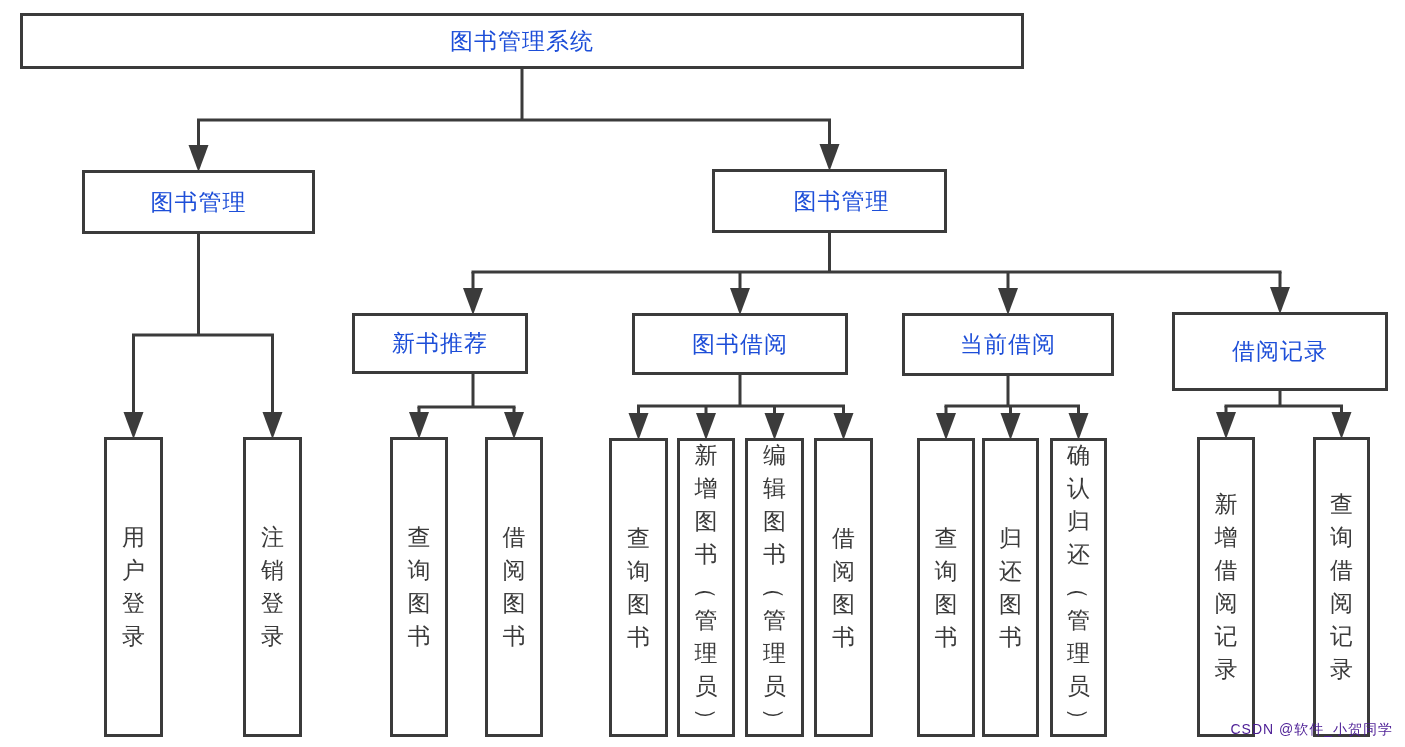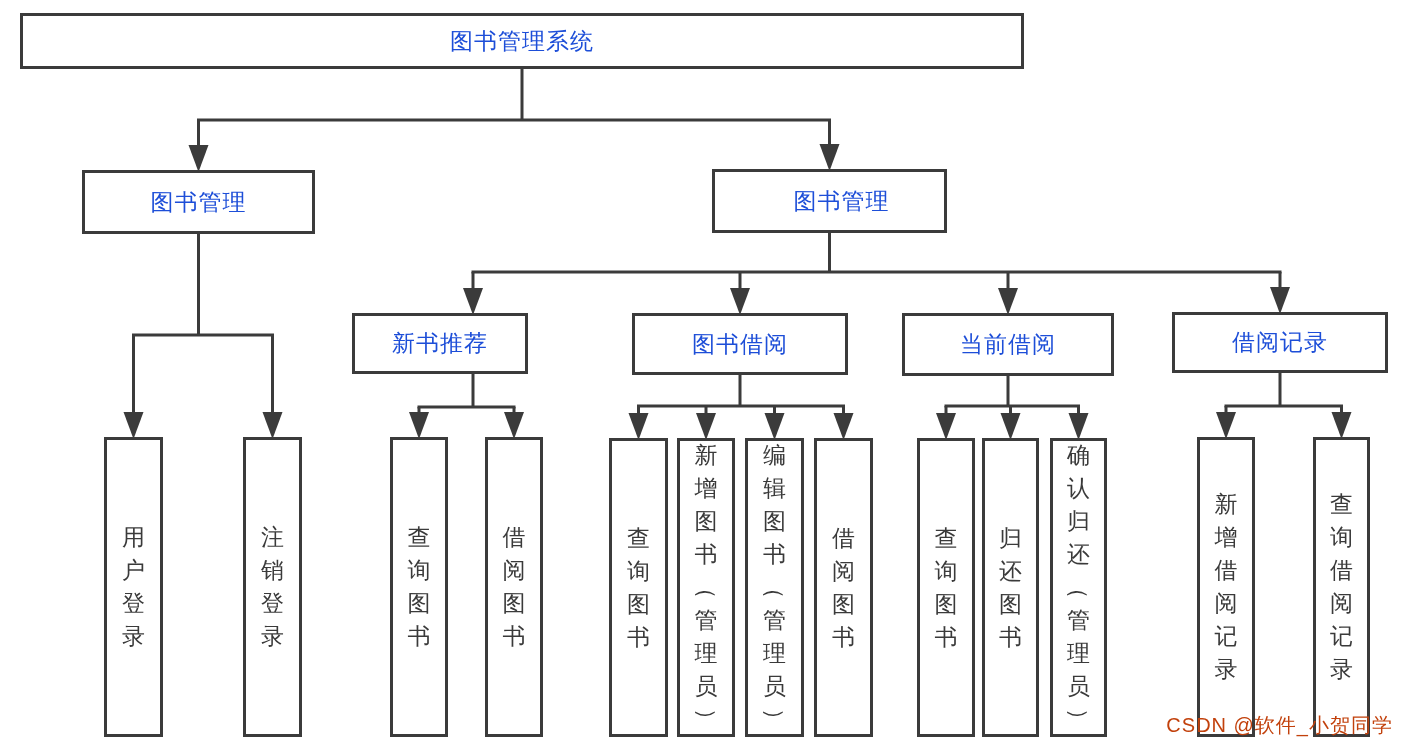--- a/index.html
+++ b/index.html
@@ -45,23 +45,23 @@
     display: block;
     font-size: 23px;
     line-height: 1;
     color: #3a3a3a;
   }
   .vstack span.rot { transform: rotate(90deg); }
   .watermark {
     position: absolute;
     right: 12px;
     bottom: 8px;
-    font-size: 20px;
+    font-size: 14px;
     letter-spacing: 1px;
-    color: #c2410c;
+    color: #4c1d95;
     z-index: 5;
     white-space: nowrap;
   }
 </style>
 </head>
 <body>
 
 <div class="stage">
   <svg class="connectors" id="connector-layer" xmlns="http://www.w3.org/2000/svg" viewBox="0 0 1405 747">
       <line x1="522" y1="67" x2="522" y2="120" stroke="#3b3b3b" stroke-width="3" stroke-linecap="butt"></line>
@@ -129,21 +129,21 @@
       </div>
       <div class="node" style="left: 352px; top: 313px; width: 176px; height: 61px; align-items: center;">
         <div class="hlabel">新书推荐</div>
       </div>
       <div class="node" style="left: 632px; top: 313px; width: 216px; height: 62px;">
         <div class="hlabel">图书借阅</div>
       </div>
       <div class="node" style="left: 902px; top: 313px; width: 212px; height: 63px;">
         <div class="hlabel">当前借阅</div>
       </div>
-      <div class="node" style="left: 1172px; top: 312px; width: 216px; height: 61px;">
+      <div class="node" style="left: 1172px; top: 312px; width: 216px; height: 79px;">
         <div class="hlabel">借阅记录</div>
       </div>
       <div class="node" style="left: 104px; top: 437px; width: 59px; height: 300px;">
         <div class="vstack" style="gap: 10px;">
           <span>用</span>
           <span>户</span>
           <span>登</span>
           <span>录</span>
         </div>
       </div>

